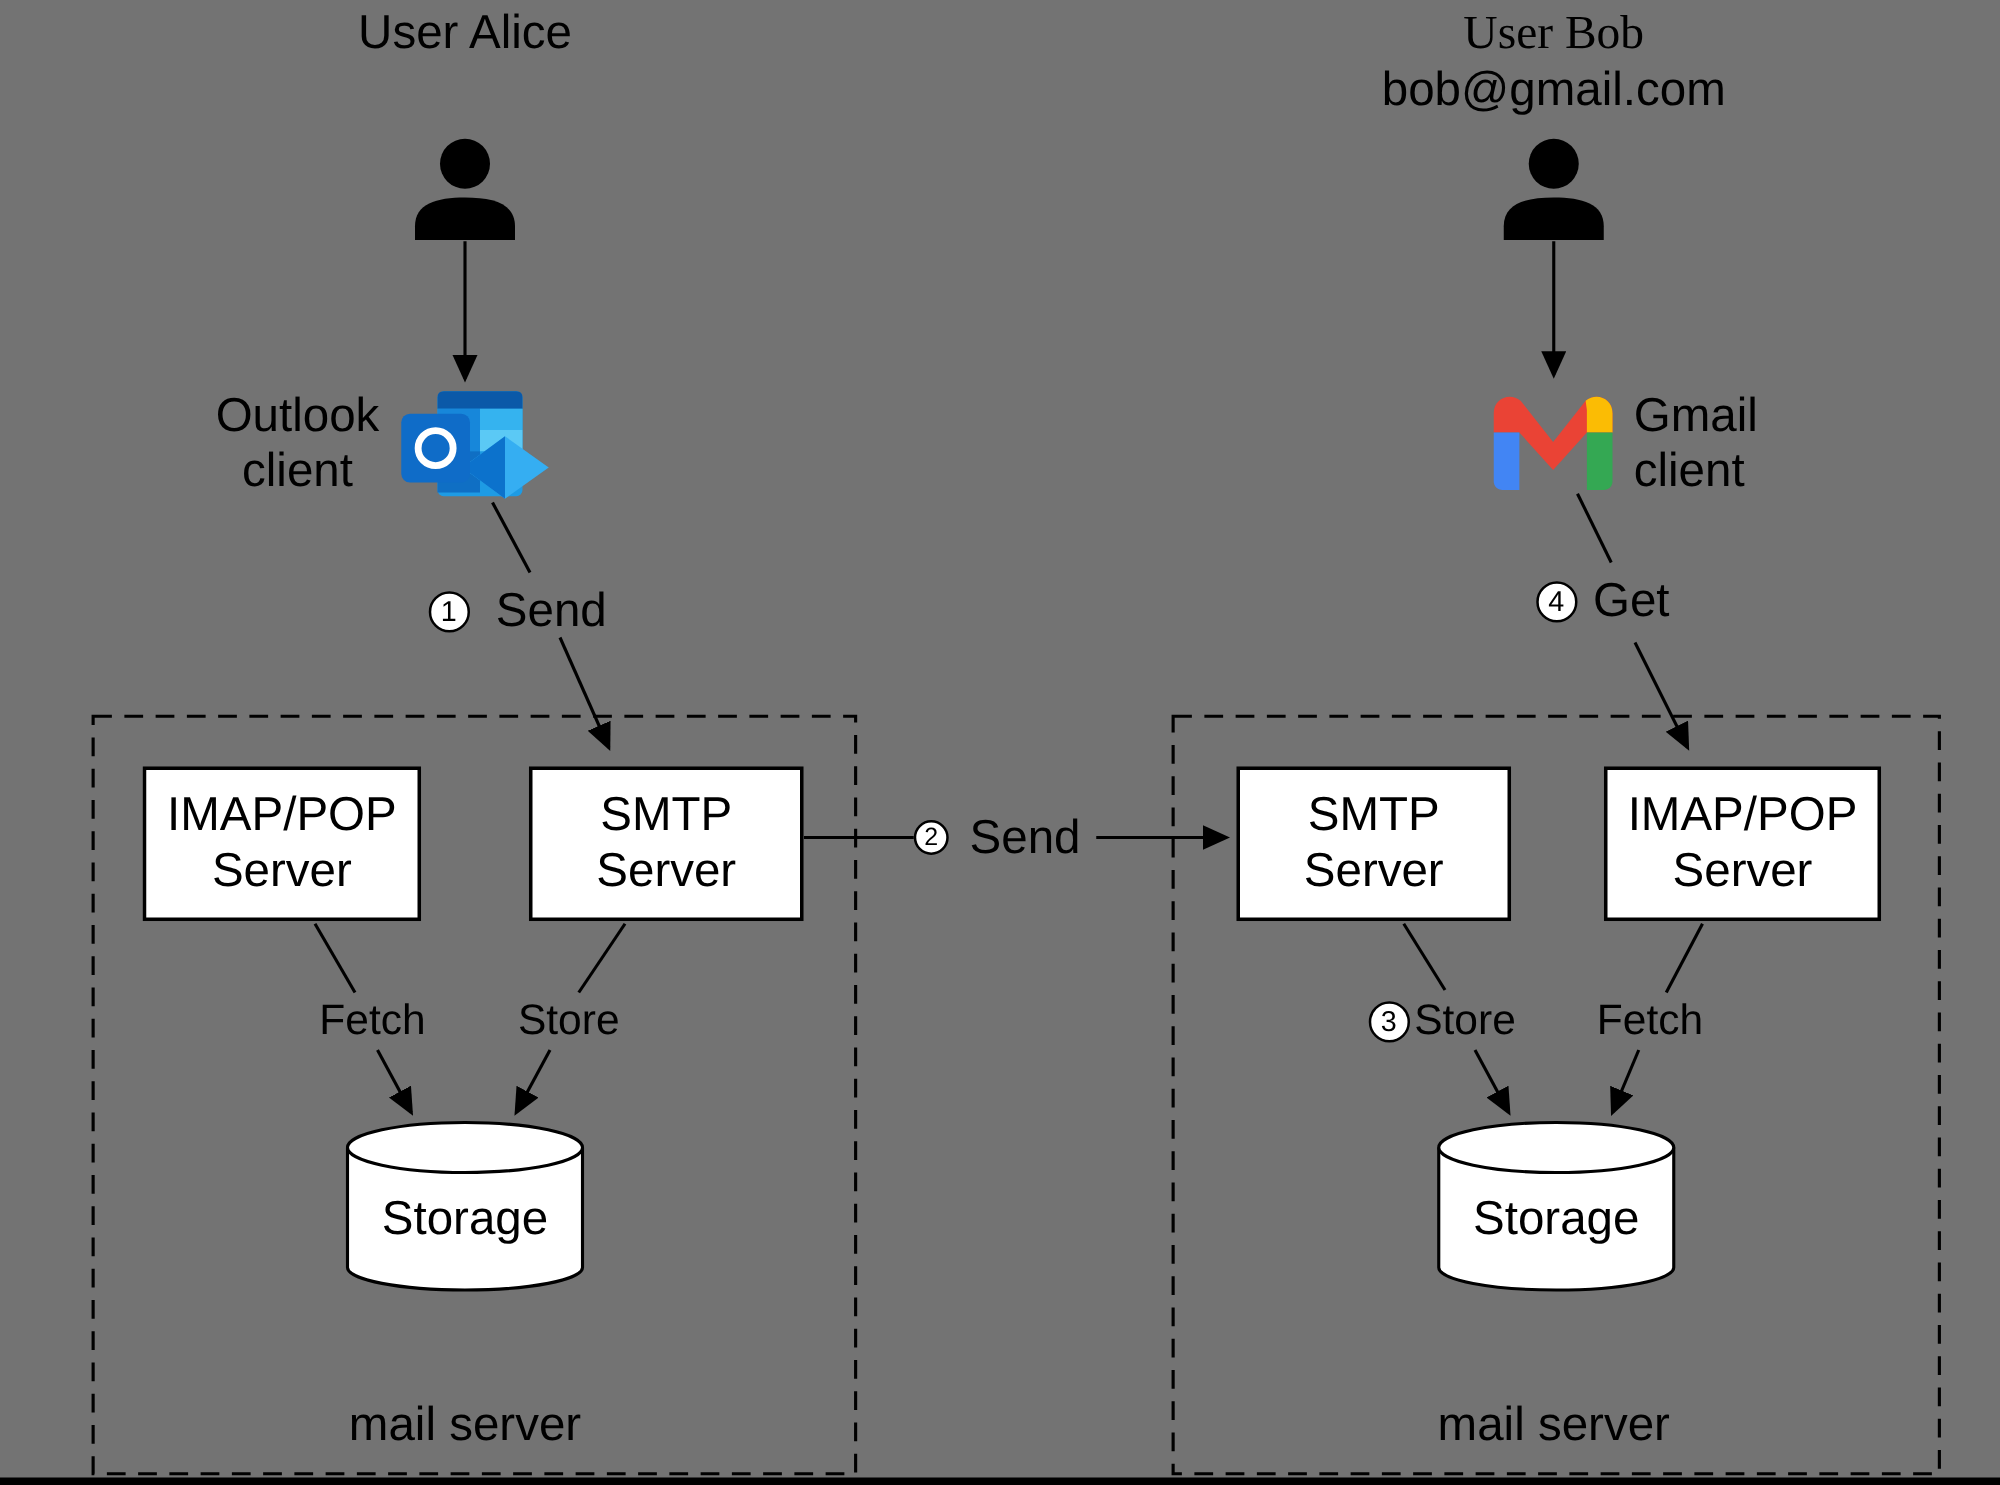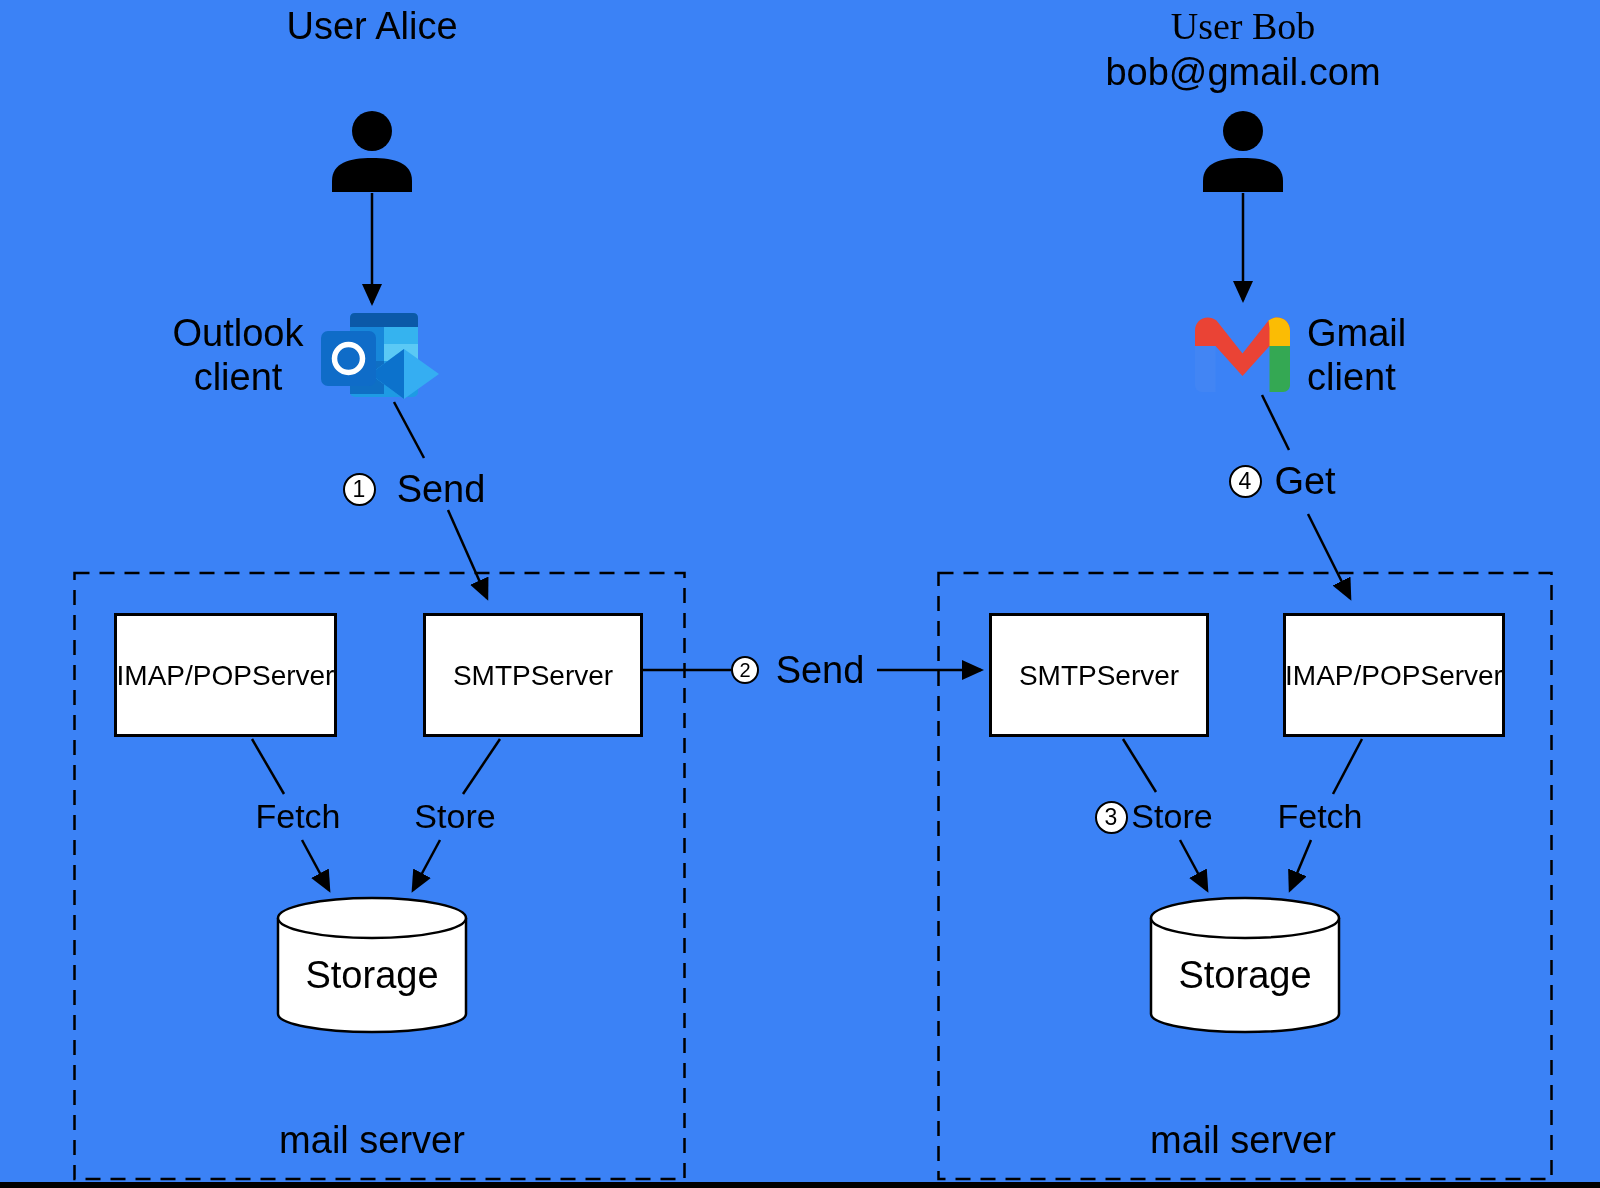--- a/index.html
+++ b/index.html
@@ -1,25 +1,25 @@
 <!DOCTYPE html>
 <html><head>
 <meta charset="utf-8">
 <style>
   html,body{margin:0;padding:0;background:#fff;}
-  .canvas{position:relative;width:1600px;height:1188px;background:#3b82f6;overflow:hidden;
+  .canvas{position:relative;width:1600px;height:1188px;background:#737373;overflow:hidden;
           font-family:"Liberation Sans",sans-serif;color:#000;}
   .layer{position:absolute;left:0;top:0;}
   .t{position:absolute;white-space:nowrap;color:#000;line-height:1.16;}
   .c{transform:translateX(-50%);text-align:center;}
   .f38{font-size:38px;}
   .f34{font-size:34px;}
   .box{position:absolute;box-sizing:border-box;border:3px solid #000;background:#fff;
-       display:flex;flex-direction:row;align-items:center;justify-content:center;
-       font-size:28px;line-height:45px;text-align:center;}
+       display:flex;flex-direction:column;align-items:center;justify-content:center;
+       font-size:38px;line-height:45px;text-align:center;}
   .circ{position:absolute;box-sizing:border-box;border:2.5px solid #000;border-radius:50%;
         display:flex;align-items:center;justify-content:center;background:#fff;}
   .circ.big{width:33px;height:33px;font-size:23px;}
   .circ.sm{width:28px;height:28px;font-size:20px;}
 </style>
 </head>
 <body>
 
 <div class="canvas">
 

